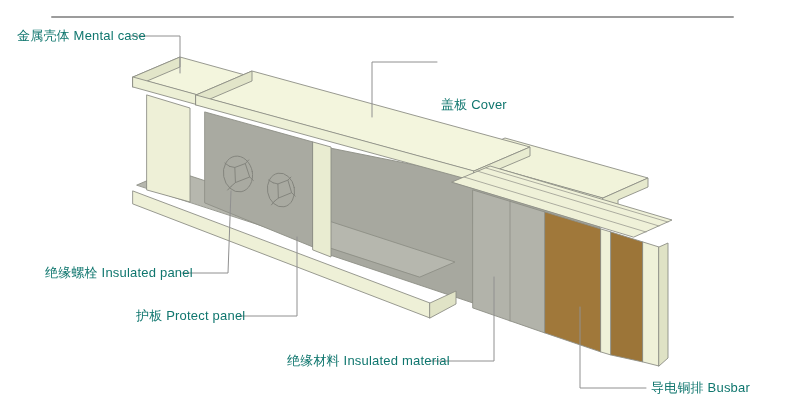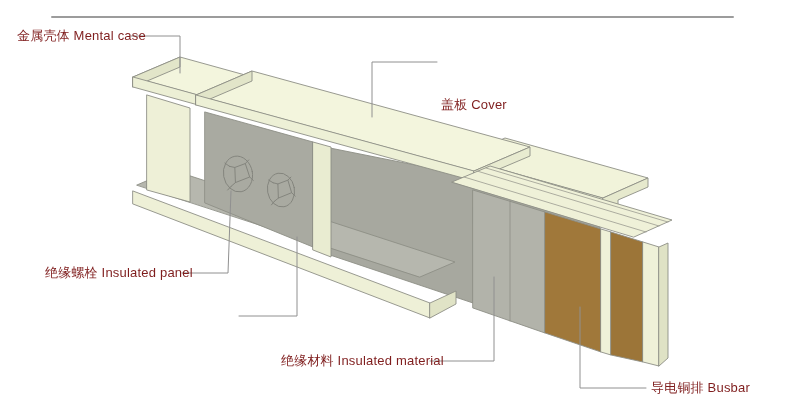--- a/index.html
+++ b/index.html
@@ -17,21 +17,21 @@
   }
   .diagram-svg {
     position: absolute;
     left: 0;
     top: 0;
   }
   .part-label {
     position: absolute;
     font-size: 13px;
     line-height: 14px;
-    color: #7f1d1d;
+    color: #0f766e;
     letter-spacing: 0.2px;
     white-space: nowrap;
   }
 </style>
 </head>
 <body>
 
 <div class="stage">
 
   <svg class="diagram-svg" width="800" height="411" viewBox="0 0 800 411" stroke-linejoin="round" stroke-linecap="round">
@@ -100,16 +100,17 @@
       <path d="M182,273 H228 L231,191"></path>
       <path d="M239,316 H297 V237"></path>
       <path d="M430,361 H494 V277"></path>
       <path d="M646,388 H580 V307"></path>
     </g>
   </svg>
 
   <div class="part-label" style="left:17px; top:29px;">金属壳体 Mental case</div>
   <div class="part-label" style="left:441px; top:55px;margin-top:43px;">盖板 Cover</div>
   <div class="part-label" style="left:45px; top:266px;">绝缘螺栓 Insulated panel</div>
-  <div class="part-label" style="left:281px; top:354px;">绝缘材料 Insulated material</div>
+  <div class="part-label" style="left:136px; top:309px;">护板 Protect panel</div>
+  <div class="part-label" style="left:287px; top:354px;">绝缘材料 Insulated material</div>
   <div class="part-label" style="left:651px; top:381px;">导电铜排 Busbar</div>
 
 </div>
 
 </body></html>

